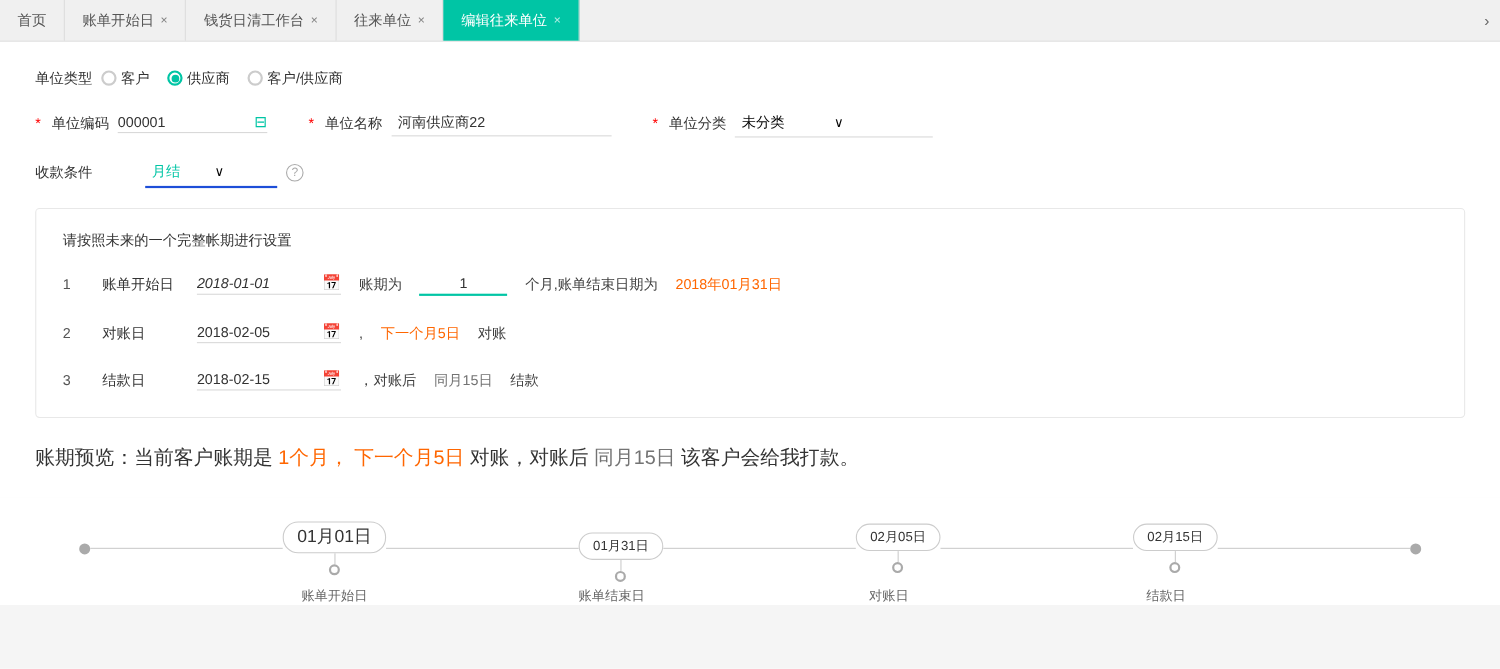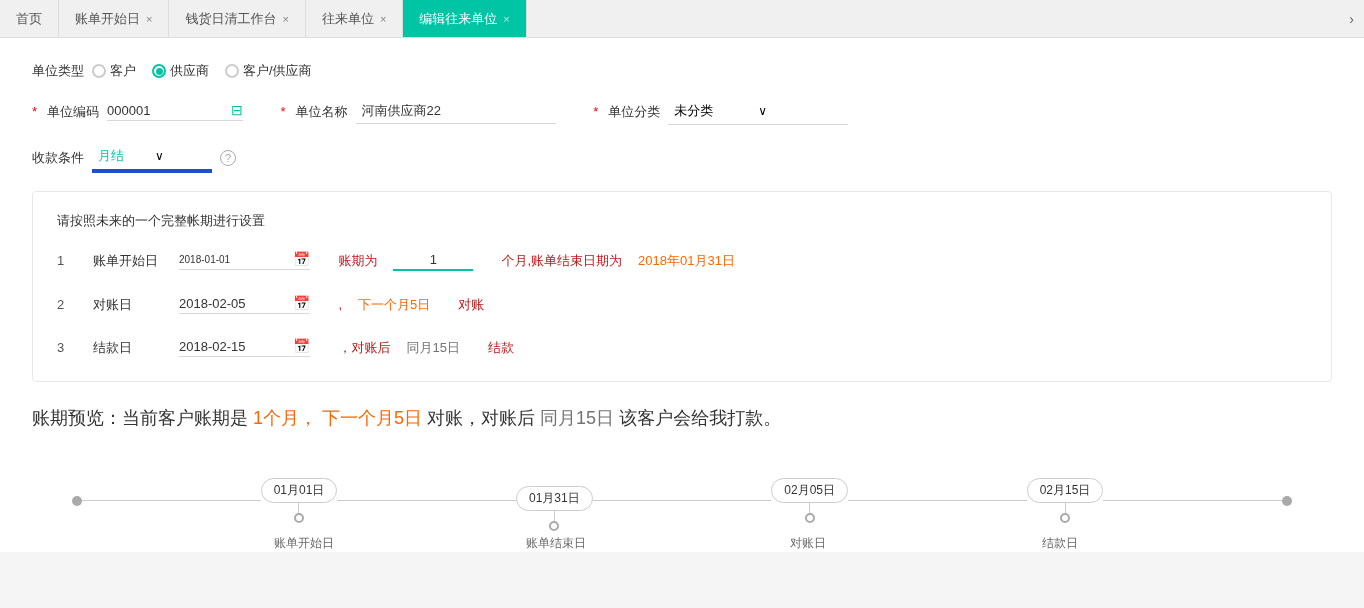--- a/index.html
+++ b/index.html
@@ -185,23 +185,22 @@
       width: 20px;
       color: #555;
       flex-shrink: 0;
     }
     .period-field-label {
       color: #333;
       white-space: nowrap;
       min-width: 70px;
     }
     .period-suffix {
-      color: #b91c1c;
+      color: #404040;
       white-space: nowrap;
-      margin-left: 12px;
     }
     .highlight-orange {
       color: #ff6600;
     }
     .highlight-teal {
       color: #737373;
     }
 
     
     .period-number-input {
@@ -305,35 +304,35 @@
     <span class="required-star">*</span>
     <span class="form-label">单位分类</span>
     <div class="dropdown-field" style="min-width:180px;">
       <span>未分类</span>
       <span class="dropdown-arrow">∨</span>
     </div>
   </div>
 
   <div class="form-row">
     <span class="form-label">收款条件</span>
-    <div class="dropdown-field" style="min-width:120px; border-bottom:4px solid #1d4ed8;">
+    <div class="dropdown-field" style="min-width:120px; border-bottom:2px solid #1d4ed8;margin-left:40px;">
       <span style="color:#00c5a5;">月结</span>
       <span class="dropdown-arrow" style="margin-left:6px;">∨</span>
     </div>
     <div class="help-icon">?</div>
   </div>
 
   <div class="period-box">
     <div class="period-title">请按照未来的一个完整帐期进行设置</div>
 
     <div class="period-row">
       <span class="period-num">1</span>
       <span class="period-field-label">账单开始日</span>
       <div class="input-with-icon" style="border-bottom:1px solid #d9d9d9;">
-        <input type="text" value="2018-01-01" style="width: 110px; border: none; outline: none; font-size: 10px; background: transparent;">
+        <input type="text" value="2018-01-01" style="width: 110px; border: none; outline: none; font-size: 13px; background: transparent; font-style: italic;">
         <span class="cal-icon">📅</span>
       </div>
       <span class="period-suffix">账期为</span>
       <input type="text" class="period-number-input" value="1" style="">
       <span class="period-suffix">个月,账单结束日期为</span>
       <span class="highlight-orange">2018年01月31日</span>
     </div>
 
     <div class="period-row">
       <span class="period-num">2</span>
@@ -372,21 +371,21 @@
 </div>
 
 <div class="timeline-container">
 
   <div style="display:flex; align-items:center; padding:0 40px; margin-bottom:4px;">
 
     <div class="tl-dot" style="background:#aaa;"></div>
     <div class="tl-line"></div>
 
     <div style="display:flex; flex-direction:column; align-items:center;">
-      <div style="border:1px solid #ccc; border-radius:14px; padding:3px 12px; font-size:12px; background:#fff; white-space:nowrap;">01月01日</div>
+      <div style="border:1px solid #ccc; border-radius:14px; padding:3px 12px; font-size:16px; background:#fff; white-space:nowrap;">01月01日</div>
       <div style="width:1px; height:10px; background:#ccc;"></div>
       <div class="tl-dot hollow"></div>
     </div>
 
     <div class="tl-line"></div>
 
     <div style="display:flex; flex-direction:column; align-items:center;">
       <div style="border:1px solid #ccc; border-radius:14px; padding:3px 12px; font-size:12px; background:#fff; white-space:nowrap;margin-top:16px;">01月31日</div>
       <div style="width:1px; height:10px; background:#ccc;"></div>
       <div class="tl-dot hollow"></div>

